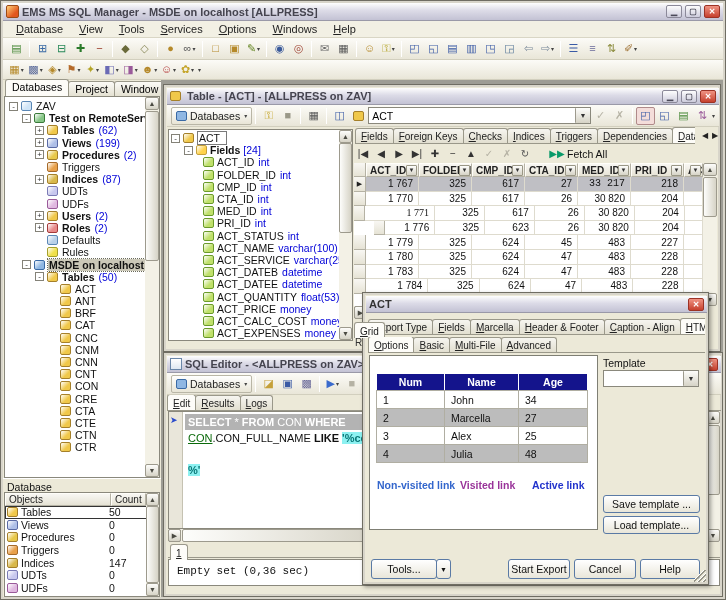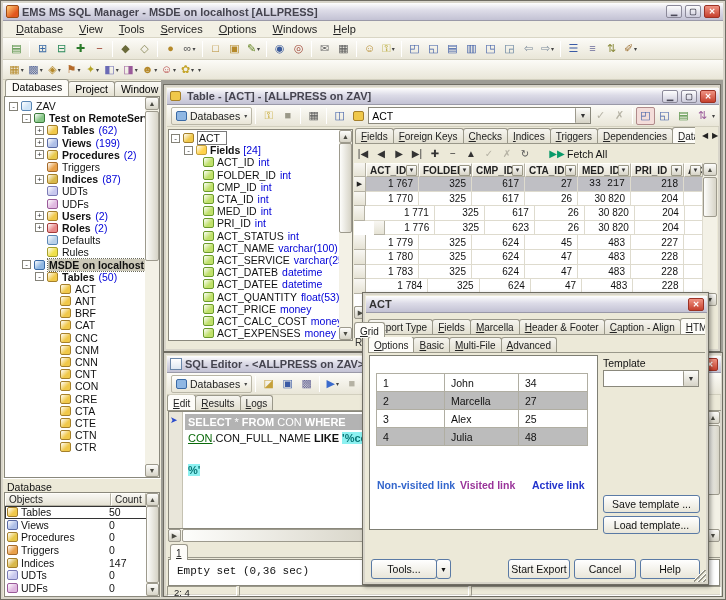--- a/index.html
+++ b/index.html
@@ -689,21 +689,21 @@
               <div class="gc" style="width:53px;">1 770</div>
               <div class="gc" style="width:53px;">325</div>
               <div class="gc" style="width:53px;">617</div>
               <div class="gc" style="width:53px;">26</div>
               <div class="gc" style="width:53px;">30 820</div>
               <div class="gc" style="width:53px;">204</div>
               <div class="gc" style="width:19px;"></div>
             </div>
             <div class="grow" style="display:flex;height:14.6px;">
      <div class="gind" style="width:12px;"></div>
-              <div class="gc" style="width:74px;">1 771</div>
+              <div class="gc" style="width:74px;font-family:Liberation Serif, serif;">1 771</div>
               <div class="gc" style="width:53px;">325</div>
               <div class="gc" style="width:53px;">617</div>
               <div class="gc" style="width:53px;">26</div>
               <div class="gc" style="width:53px;">30 820</div>
               <div class="gc" style="width:53px;">204</div>
               <div class="gc" style="width:19px;"></div>
             </div>
             <div class="grow" style="display:flex;height:14.6px;margin-left:20px;">
      <div class="gind" style="width:12px;"></div>
               <div class="gc" style="width:53px;">1 776</div>
@@ -832,25 +832,20 @@
       <div class="sb h" style="left:4px;top:176px;width:538px;height:13px;">
         <div class="sbtn" style="left:0;">◀</div>
         <div class="sbtn" style="right:0;">▶</div>
         <div class="sthumb" style="left:14px;width:200px;top:0;height:100%;"></div>
       </div>
 
       <div class="abs" style="left:4px;top:190px;width:552px;height:15px;border-bottom:1px solid #9a988a;">
         <span class="xtab on" style="margin-left:2px;">1</span>
       </div>
       <div class="abs mono" style="left:4px;top:206px;width:552px;height:27px;background:#fff;border:1px solid #8a887c;font-size:11px;color:#111;padding:5px 0 0 8px;">Empty set (0,36 sec)</div>
-      <div class="abs" style="left:3px;top:233px;width:554px;height:10px;display:flex;gap:2px;">
-        <span style="width:70px;border:1px solid;border-color:#9a988a #fff #fff #9a988a;font-size:9.5px;padding-left:6px;color:#222;">2: 4</span>
-        <span style="width:230px;border:1px solid;border-color:#9a988a #fff #fff #9a988a;"></span>
-        <span style="flex:1;border:1px solid;border-color:#9a988a #fff #fff #9a988a;"></span>
-      </div>
     </div>
 
     <div class="dlg" style="left:201px;top:212px;width:347px;height:293px;">
       <div class="tbar" style="left:3px;top:3px;width:341px;height:17px;">
         <span class="ttl" style="color:#333;">ACT</span>
         <span class="winbtn close">✕</span>
       </div>
       <div class="xp-tabs" id="dlgTabs" style="left:5px;top:24px;width:337px;height:18px;">
           <span class="xtab">Export Type</span>
           <span class="xtab">Fields</span>
@@ -862,20 +857,25 @@
       <div class="xp-tabs" id="dlgSubTabs" style="left:5px;top:44px;width:337px;height:16px;">
           <span class="xtab on">Options</span>
           <span class="xtab">Basic</span>
           <span class="xtab">Multi-File</span>
           <span class="xtab">Advanced</span>
         </div>
 
       <div class="abs" style="left:6px;top:62px;width:229px;height:175px;background:#fff;border:1px solid #7f7f74;">
         <div id="pvwTable" class="abs" style="left:7px;top:18px;">
             <div style="display:flex;">
+              <div class="pvw-cell" style="width:69px;height:18px;background:#14148c;color:#fff;font-weight:bold;justify-content:center;padding-left:0;border-color:#fff;">Num</div>
+              <div class="pvw-cell" style="width:75px;height:18px;background:#14148c;color:#fff;font-weight:bold;justify-content:center;padding-left:0;border-color:#fff;">Name</div>
+              <div class="pvw-cell" style="width:70px;height:18px;background:#14148c;color:#fff;font-weight:bold;justify-content:center;padding-left:0;border-color:#fff;">Age</div>
+            </div>
+            <div style="display:flex;">
               <div class="pvw-cell" style="width:69px;height:19px;background:#fff;">1</div>
               <div class="pvw-cell" style="width:75px;height:19px;background:#fff;">John</div>
               <div class="pvw-cell" style="width:70px;height:19px;background:#fff;">34</div>
             </div>
             <div style="display:flex;">
               <div class="pvw-cell" style="width:69px;height:19px;background:#bcbcbc;">2</div>
               <div class="pvw-cell" style="width:75px;height:19px;background:#bcbcbc;">Marcella</div>
               <div class="pvw-cell" style="width:70px;height:19px;background:#bcbcbc;">27</div>
             </div>
             <div style="display:flex;">

